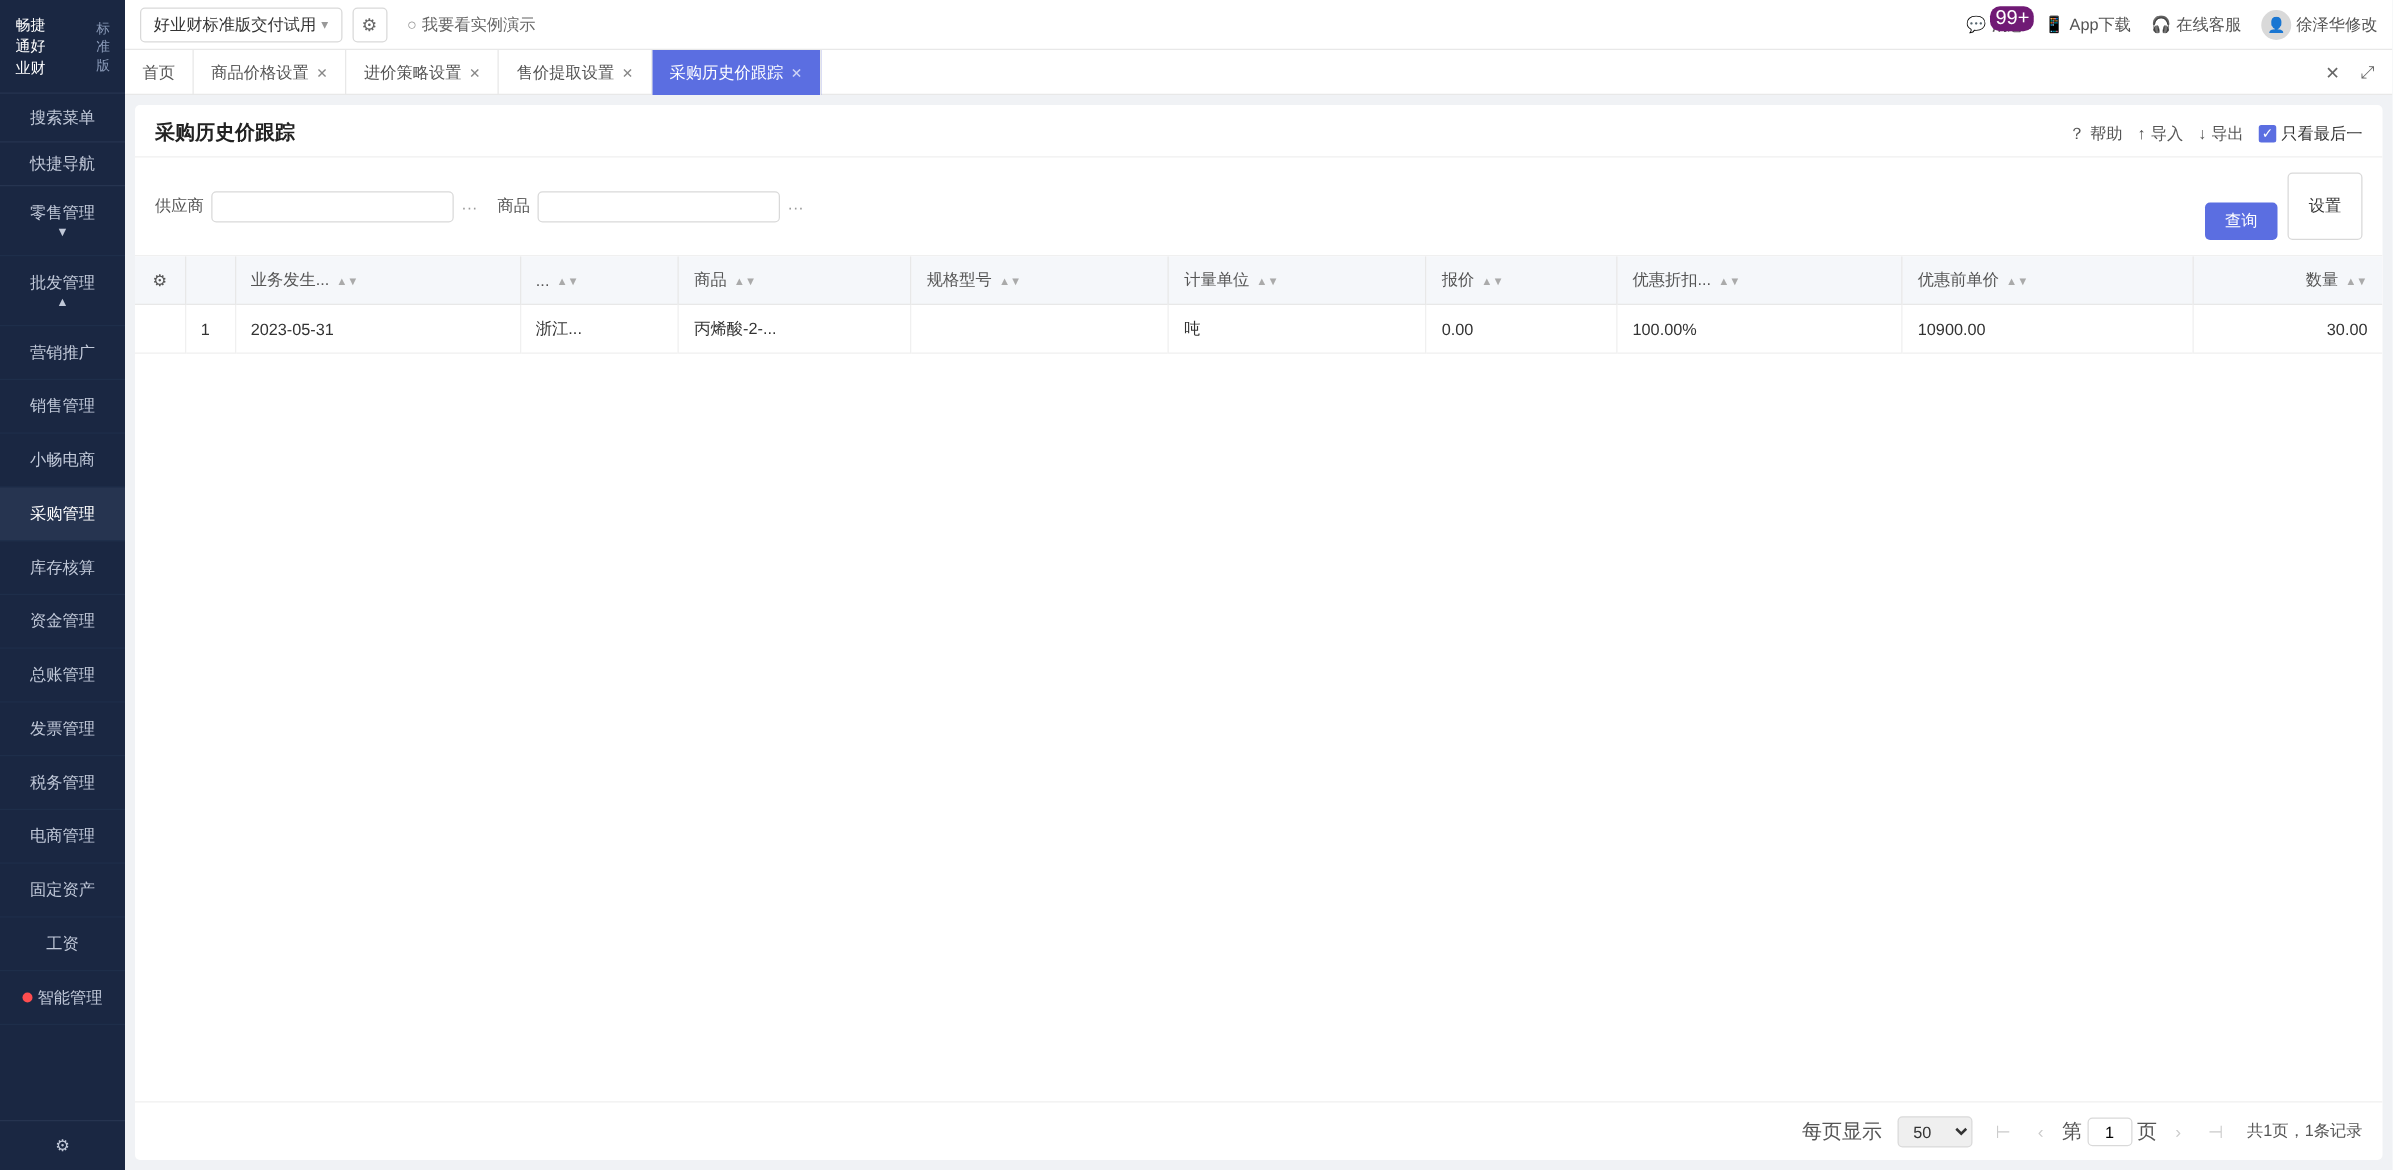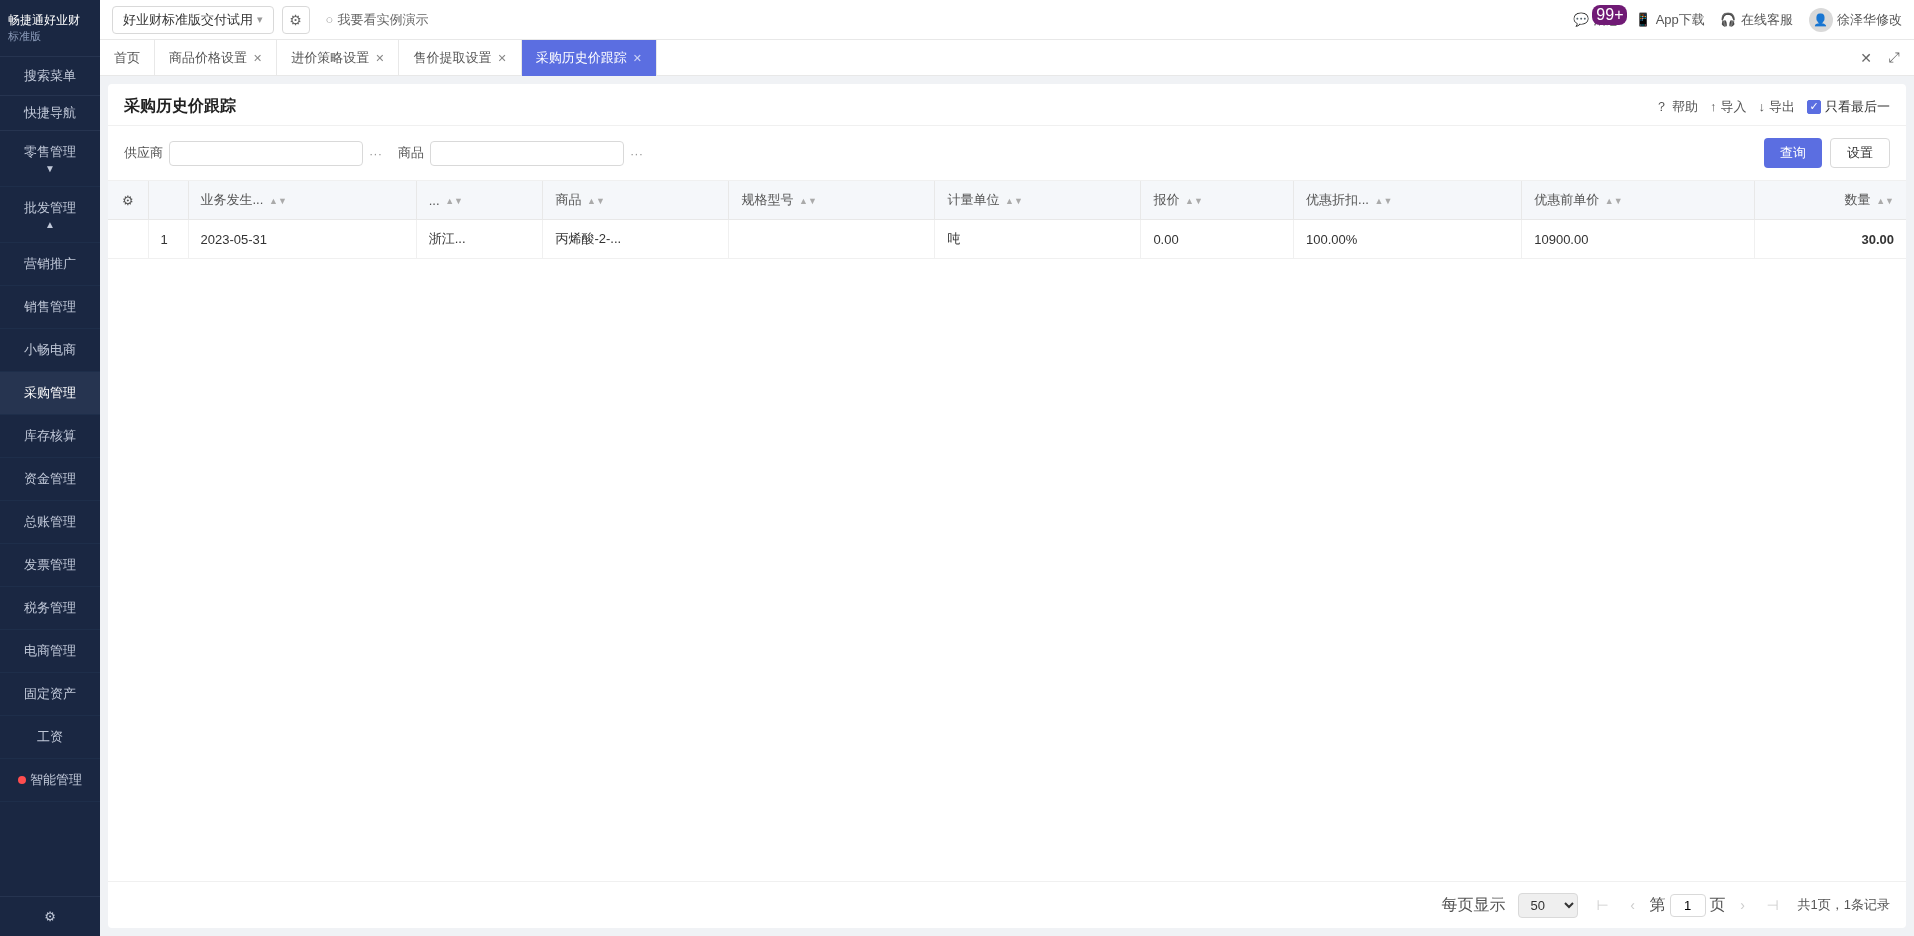--- a/index.html
+++ b/index.html
@@ -12,23 +12,23 @@
       color: #c0c8d8;
       display: flex;
       flex-direction: column;
       flex-shrink: 0;
       height: 100%;
       overflow-y: auto;
     }
     .sidebar-logo {
       padding: 12px 8px;
       display: flex;
-      flex-direction: column;
-      align-items: flex-start;
+      align-items: center;
       border-bottom: 1px solid #263450;
+      gap: 36px;
     }
     .sidebar-logo-text {
       color: #fff;
       font-size: 12px;
       text-align: center;
       line-height: 1.4;
     }
     .sidebar-logo-sub {
       color: #8a9ab8;
       font-size: 11px;
@@ -303,20 +303,21 @@
       gap: 8px;
     }
     .btn-primary {
       background: #5b6ee1;
       color: #fff;
       border: none;
       border-radius: 4px;
       padding: 6px 16px;
       cursor: pointer;
       font-size: 13px;
+      margin-top: 24px;
     }
     .btn-default {
       background: #fff;
       color: #333;
       border: 1px solid #d9d9d9;
       border-radius: 4px;
       padding: 5px 16px;
       cursor: pointer;
       font-size: 13px;
     }
@@ -348,21 +349,21 @@
     tbody tr {
       border-bottom: 1px solid #f0f0f0;
     }
     tbody td {
       padding: 10px 12px;
       font-size: 13px;
       color: #333;
       text-align: left;
       border-right: 1px solid #f0f0f0;
     }
-    tbody td:last-child { border-right: none; text-align: right; font-weight: bold; }
+    tbody td:last-child { border-right: none; text-align: right; }
     .th-gear { width: 40px; text-align: center; }
     .th-num { width: 40px; }
 
     
     .table-footer {
       padding: 10px 16px;
       display: flex;
       align-items: center;
       justify-content: flex-end;
       gap: 12px;

